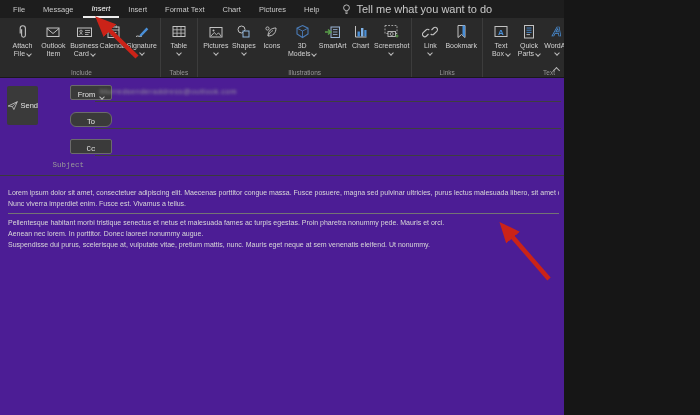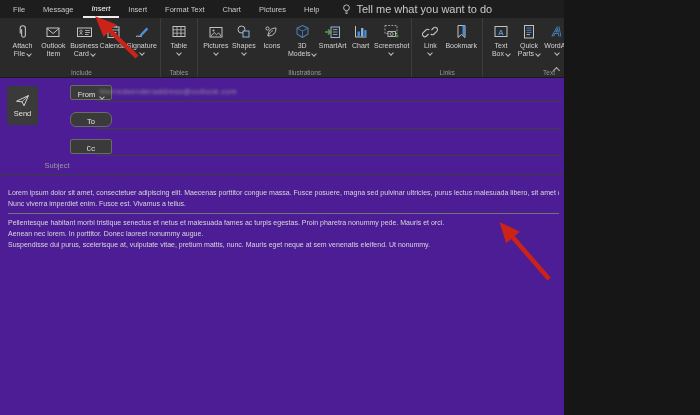--- a/index.html
+++ b/index.html
@@ -23,27 +23,27 @@
   .cv{display:inline-block;width:3px;height:3px;border-right:1px solid #bdbdbd;border-bottom:1px solid #bdbdbd;
       transform:rotate(45deg);margin-left:2px;}
   .cv.solo{margin-left:0;}
   .smallcol{display:flex;flex-direction:column;justify-content:flex-start;gap:3px;padding-top:3px;margin-left:3px;}
   .sbtn{display:flex;align-items:center;gap:3px;font-size:7px;color:#d2d2d2;height:10px;}
   .chev-up{position:absolute;right:5px;bottom:4px;width:4px;height:4px;border-right:1px solid #b5b5b5;
            border-bottom:1px solid #b5b5b5;transform:rotate(225deg);}
   .glyph{font-size:13px;color:#e0e0e0;line-height:13px;}
   
   .send{position:absolute;left:7px;top:86px;width:31px;height:39px;background:#3a3a3a;border-radius:2px;
-        display:flex;flex-direction:column;align-items:center;justify-content:center;gap:2px;font-size:7.5px;color:#e2e2e2;}
+        display:flex;flex-direction:row;align-items:center;justify-content:center;gap:2px;font-size:7.5px;color:#e2e2e2;}
   .fbtn{position:absolute;left:46px;width:42px;height:15px;background:#3a3a3a;border:1px solid #6b6b6b;border-radius:2px;
         display:flex;align-items:flex-end;justify-content:center;font-size:7.5px;color:#e5e5e5;box-sizing:border-box;gap:3px;margin-left:24px;}
   .fline{position:absolute;left:95px;right:3px;height:1px;background:#3f3f3f;}
   .fromval{position:absolute;left:100px;top:87px;font-size:7.5px;letter-spacing:.5px;color:#9d9d9d;
            filter:blur(1.6px);}
-  .subj{position:absolute;left:30px;top:161px;width:54px;text-align:center;font-size:7.5px;color:#9a9a9a;}
+  .subj{position:absolute;left:30px;top:161px;width:54px;text-align:right;font-size:7.5px;color:#9a9a9a;font-family:Liberation Mono, monospace;}
   .hdr-div{position:absolute;left:0;right:0;top:175px;height:1px;background:#3b3b3b;}
   
   .docbody{position:absolute;left:8px;top:187px;right:5px;font-size:7px;line-height:11px;color:#d8d8d8;overflow:hidden;}
   .dline{white-space:nowrap;height:11px;}
   .docrule{position:relative;width:679px;height:1px;background:#747474;margin:4px 0 3px 0;}
   .docrule::after{content:"";position:absolute;right:0;top:-2px;width:1px;height:6px;background:#8a8a8a;}
   
   .ic{display:block;}
   svg text{font-family:"Liberation Sans",sans-serif;}
   .overlay{position:absolute;left:0;top:0;pointer-events:none;}

